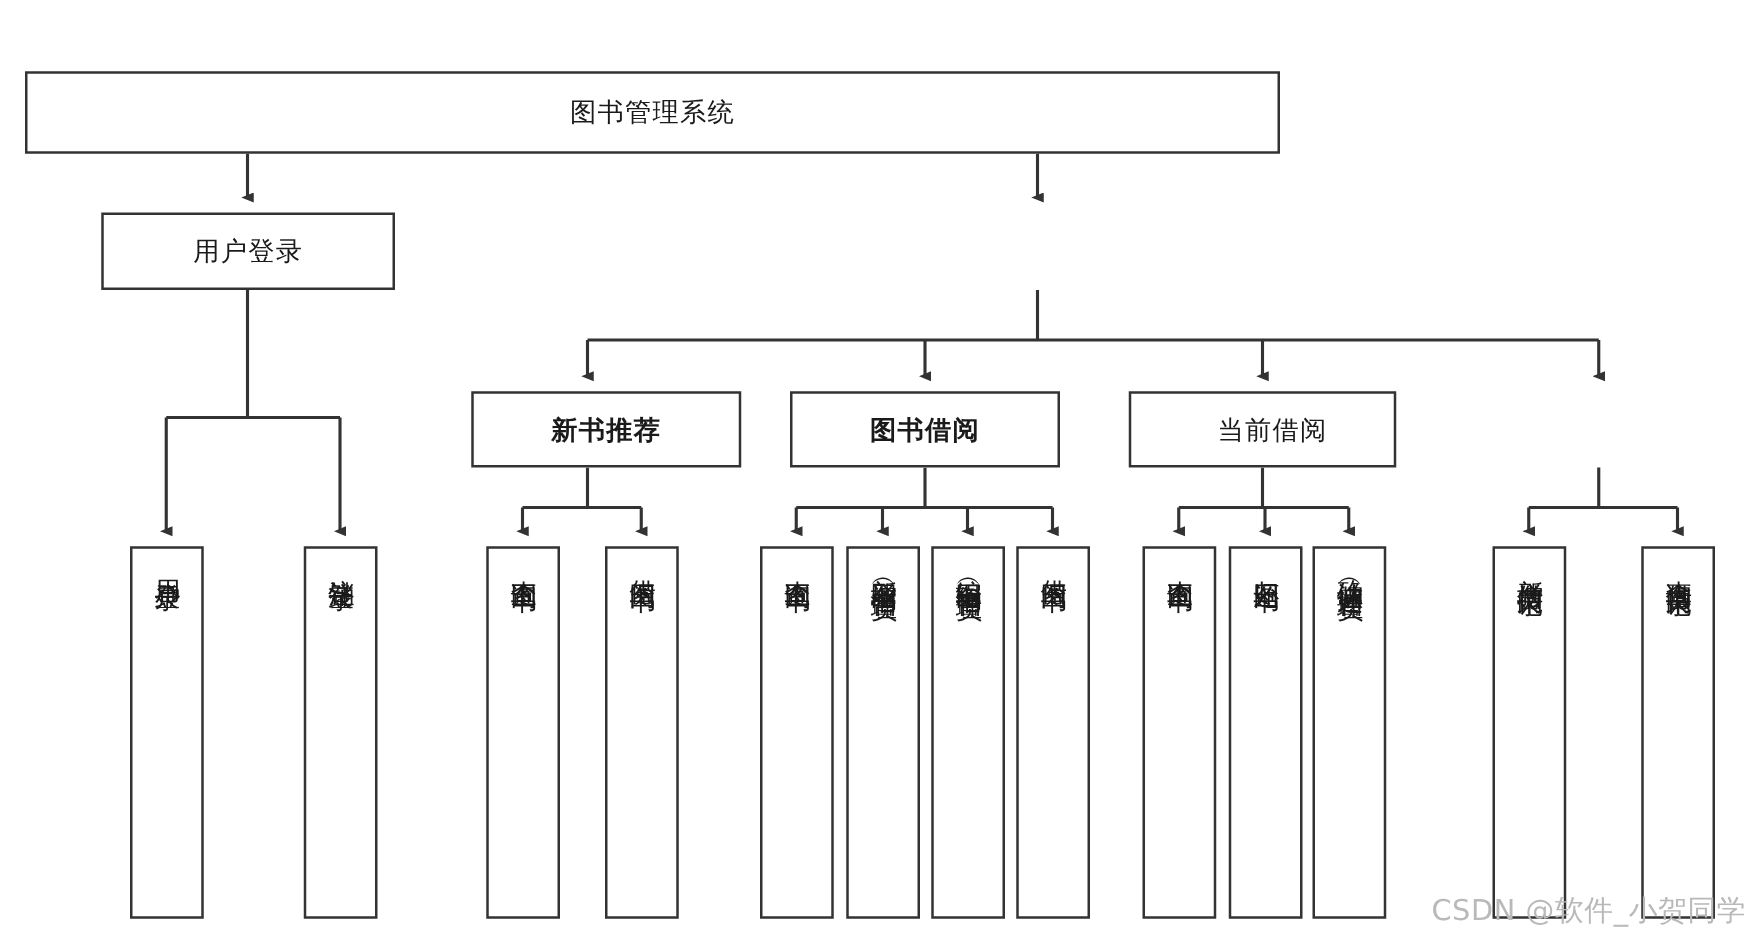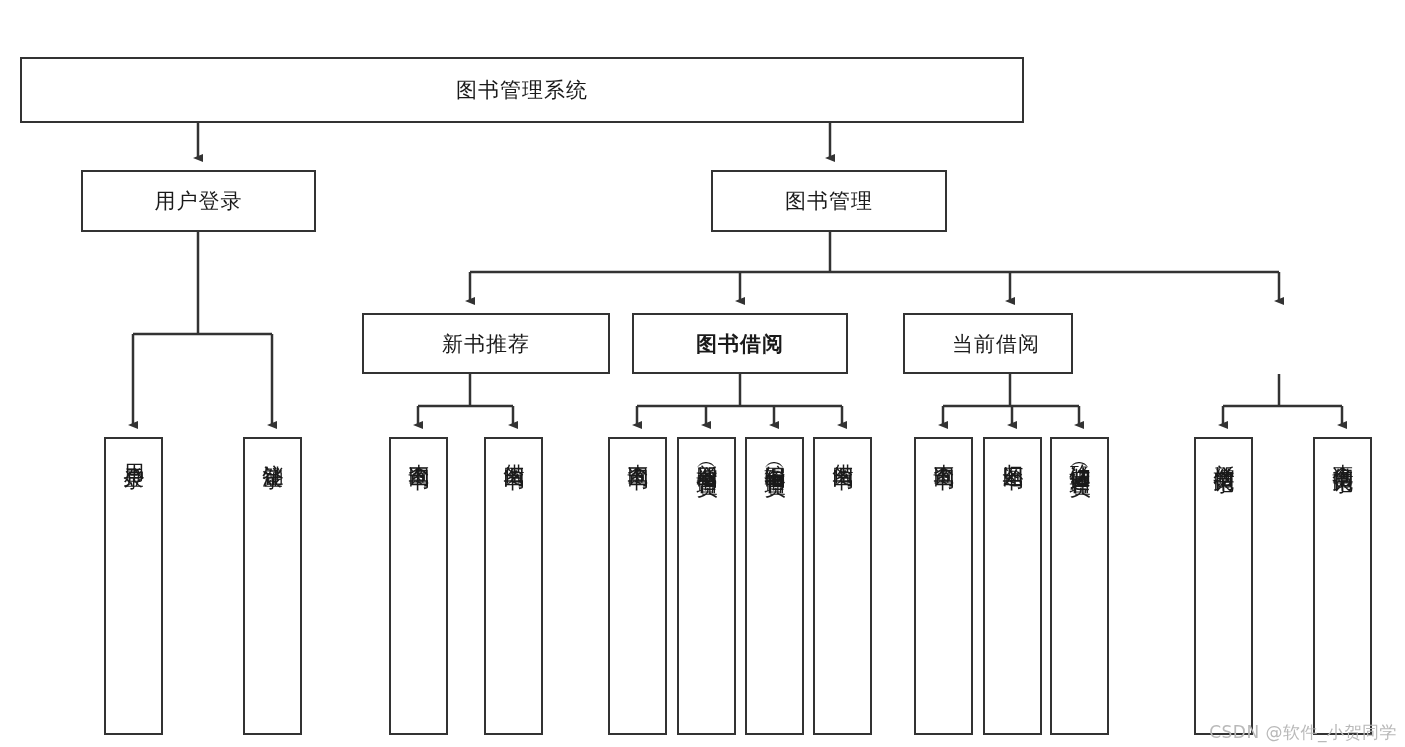--- a/index.html
+++ b/index.html
@@ -52,21 +52,21 @@
     line-height: 1;
     white-space: nowrap;
   }
   .hlabel {
     white-space: nowrap;
   }
   #watermark {
     position: absolute;
     right: 8px;
     bottom: 3px;
-    font-size: 17px;
+    font-size: 23px;
     color: #b9b9b9;
     letter-spacing: 0.5px;
     white-space: nowrap;
   }
 </style>
 </head>
 <body>
 
 <div id="canvas">
 
@@ -120,31 +120,28 @@
     </g>
   </svg>
 
   <div class="node horizontal" style="left: 20px; top: 27px; width: 1004px; height: 66px; margin-top: 30px;">
     <span class="hlabel">图书管理系统</span>
   </div>
 
   <div class="node horizontal" style="left: 81px; top: 170px; width: 235px; height: 62px;">
     <span class="hlabel">用户登录</span>
   </div>
-  <div class="node horizontal" style="left: 711px; top: 170px; width: 236px; height: 62px;">
-    <span class="hlabel">图书管理</span>
-  </div>
 
-  <div class="node horizontal" style="left: 362px; top: 313px; width: 248px; height: 61px;">
+  <div class="node horizontal" style="left: 377px; top: 313px; width: 216px; height: 61px; font-weight: bold;">
     <span class="hlabel">新书推荐</span>
   </div>
   <div class="node horizontal" style="left: 632px; top: 313px; width: 216px; height: 61px; font-weight: bold;">
     <span class="hlabel">图书借阅</span>
   </div>
-  <div class="node horizontal" style="left: 903px; top: 313px; width: 170px; height: 61px; padding-left: 16px;">
+  <div class="node horizontal" style="left: 903px; top: 313px; width: 214px; height: 61px; padding-left: 16px;">
     <span class="hlabel">当前借阅</span>
   </div>
 
   <div class="node vertical" style="left: 104px; top: 437px; width: 59px; height: 298px;">
     <span class="vlabel">用户登录</span>
   </div>
   <div class="node vertical" style="left: 243px; top: 437px; width: 59px; height: 298px;">
     <span class="vlabel">注销登录</span>
   </div>
   <div class="node vertical" style="left: 389px; top: 437px; width: 59px; height: 298px;">

